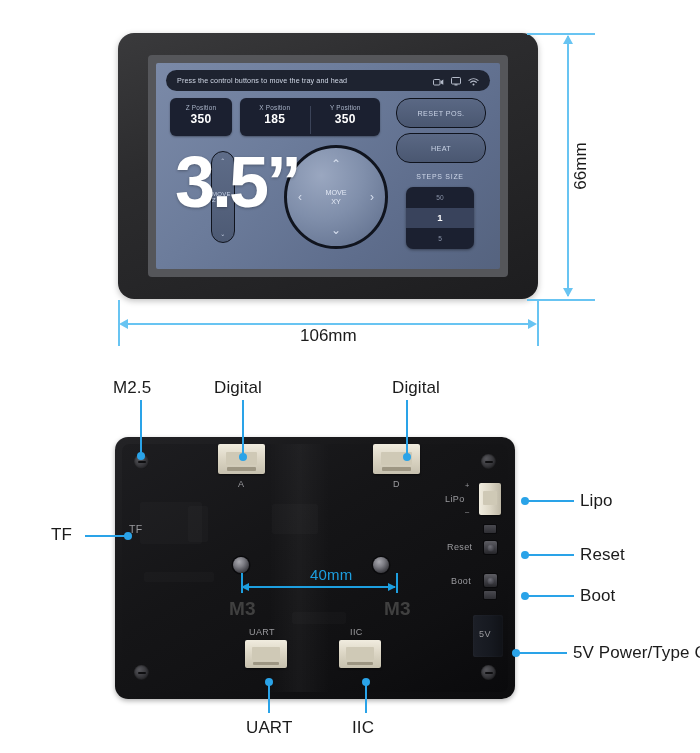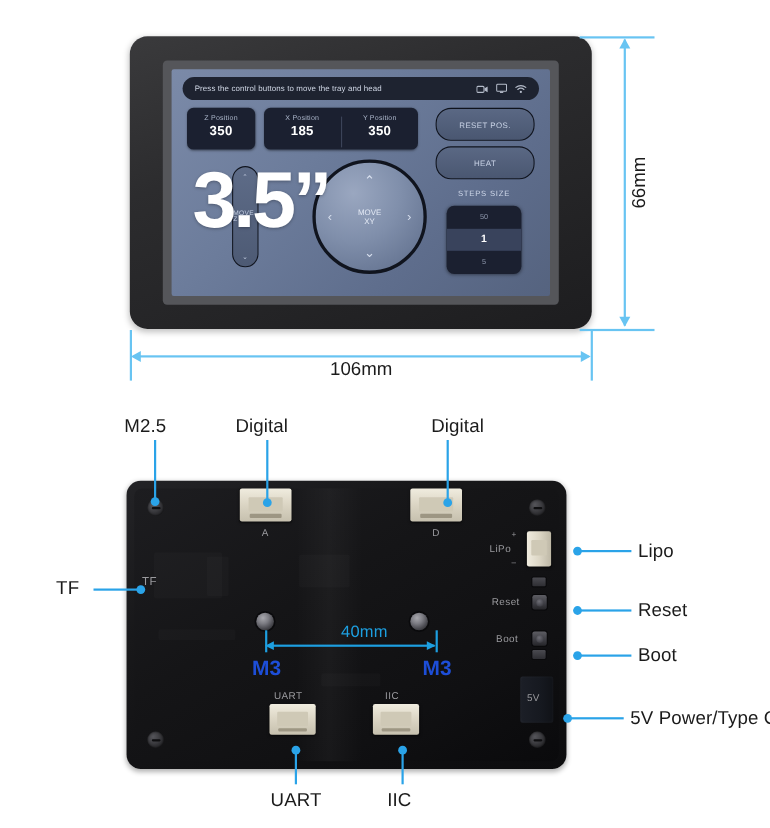--- a/index.html
+++ b/index.html
@@ -153,21 +153,21 @@
   .btn-sw::after{content:"";position:absolute;left:50%;top:50%;
     transform:translate(-50%,-50%);width:7px;height:7px;border-radius:50%;
     background:radial-gradient(circle at 38% 32%,#6e6e76 0%,#45454c 60%,#27272c 100%);}
   .chip{position:absolute;width:12px;height:8px;border-radius:1px;
     background:linear-gradient(180deg,#4a4a50 0%,#2e2e33 100%);
     box-shadow:0 0 0 1px #0a0a0c;}
   .usb-port{position:absolute;width:30px;height:42px;border-radius:2px;
     background:linear-gradient(90deg,#1c1f27 0%,#161920 60%,#101217 100%);
     box-shadow:inset 0 0 3px rgba(255,255,255,.05);}
 
-  .blue-lbl{position:absolute;color:#1d4ed8;font-size:19px;font-weight:bold;
+  .blue-lbl{position:absolute;color:#404040;font-size:19px;font-weight:bold;
     letter-spacing:.2px;}
   .blue-dim-text{position:absolute;color:#1d9fe0;font-size:15px;
     letter-spacing:.2px;}
   .blue-dim-line{position:absolute;height:2px;background:#1d9fe0;}
   .blue-arrow{position:absolute;width:0;height:0;}
   .blue-arrow.left{border-top:4px solid transparent;border-bottom:4px solid transparent;
     border-right:8px solid #1d9fe0;}
   .blue-arrow.right{border-top:4px solid transparent;border-bottom:4px solid transparent;
     border-left:8px solid #1d9fe0;}
   .blue-tick{position:absolute;width:2px;background:#1d9fe0;}

